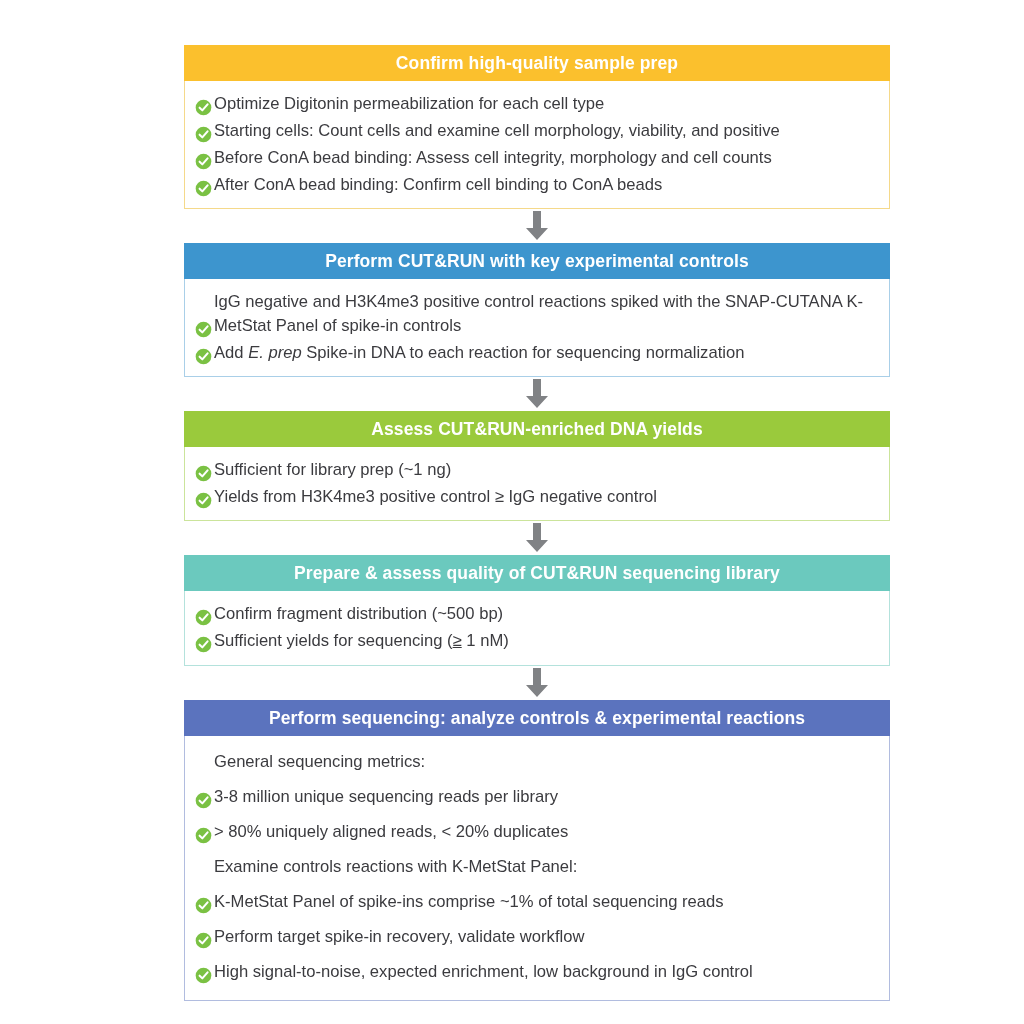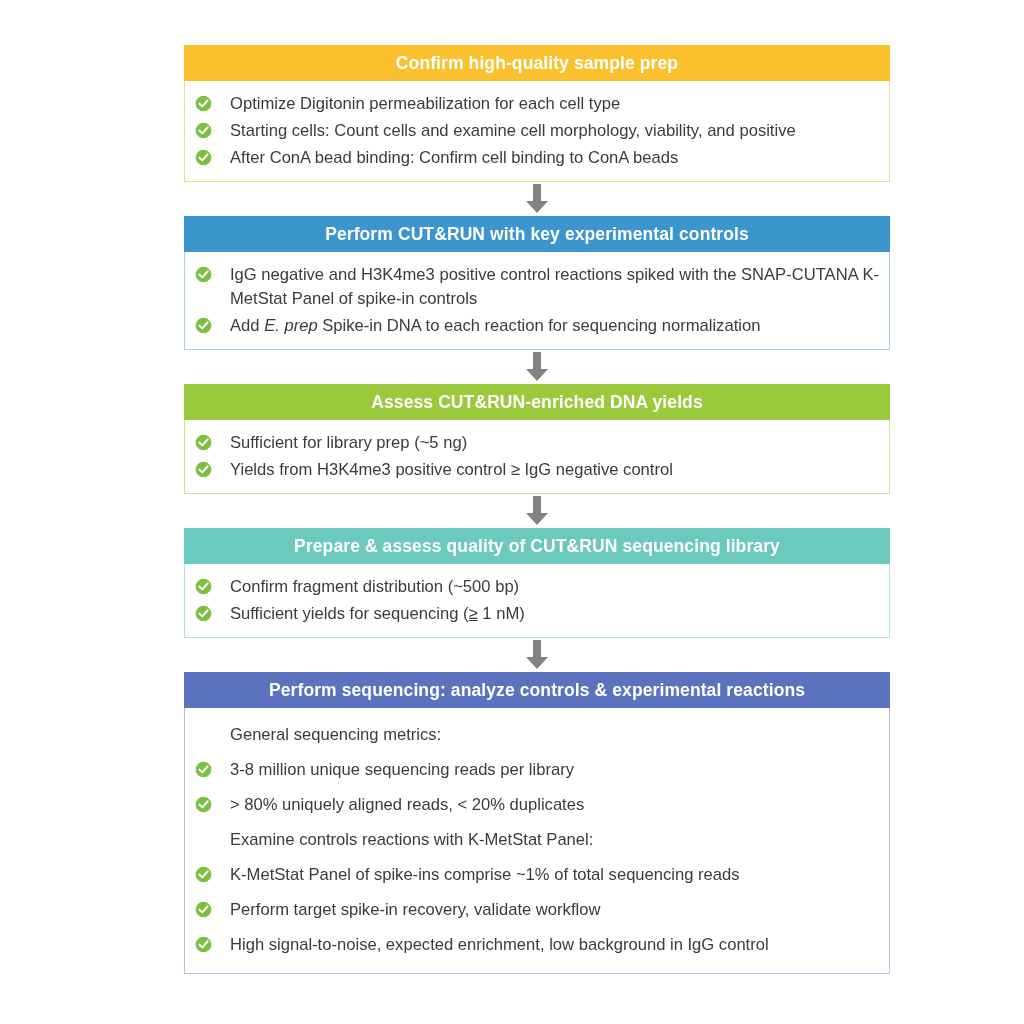--- a/index.html
+++ b/index.html
@@ -41,26 +41,25 @@
   .step-body {
     box-sizing: border-box;
     border-style: solid;
     border-width: 0 1px 1px 1px;
     background: #ffffff;
     padding: 9px 10px 10px 10px;
   }
 
   .item {
     display: flex;
-    align-items: flex-start;
+    align-items: flex-end;
     font-size: 16.6px;
     color: #3b3b3f;
     line-height: 1.45;
     padding: 1.5px 0;
-    gap: 16px;
   }
 
   .item .check {
     flex: 0 0 auto;
     width: 17px;
     height: 17px;
     margin-top: 3px;
     margin-right: 2px;
   }
 
@@ -117,20 +116,27 @@
               <circle cx="10" cy="10" r="9.2" fill="#7ac143"></circle>
               <path d="M5.4 10.2 L8.6 13.4 L14.8 6.3" fill="none" stroke="#ffffff" stroke-width="2.4" stroke-linecap="round" stroke-linejoin="round"></path>
             </svg></span>
           <span class="txt">Starting cells: Count cells and examine cell morphology, viability, and positive</span>
         </div>
         <div class="item">
           <span class="check"><svg viewBox="0 0 20 20" width="17" height="17" xmlns="http://www.w3.org/2000/svg">
               <circle cx="10" cy="10" r="9.2" fill="#7ac143"></circle>
               <path d="M5.4 10.2 L8.6 13.4 L14.8 6.3" fill="none" stroke="#ffffff" stroke-width="2.4" stroke-linecap="round" stroke-linejoin="round"></path>
             </svg></span>
+          <span class="txt">Before ConA bead binding: Assess cell integrity, morphology and cell counts</span>
+        </div>
+        <div class="item">
+          <span class="check"><svg viewBox="0 0 20 20" width="17" height="17" xmlns="http://www.w3.org/2000/svg">
+              <circle cx="10" cy="10" r="9.2" fill="#7ac143"></circle>
+              <path d="M5.4 10.2 L8.6 13.4 L14.8 6.3" fill="none" stroke="#ffffff" stroke-width="2.4" stroke-linecap="round" stroke-linejoin="round"></path>
+            </svg></span>
           <span class="txt">After ConA bead binding: Confirm cell binding to ConA beads</span>
         </div>
       </div>
     </div>
     <div class="connector">
       <span class="arrow"><svg viewBox="0 0 30 30" width="30" height="30" xmlns="http://www.w3.org/2000/svg">
           <path d="M11 0 H19 V17 H26 L15 29 L4 17 H11 Z" fill="#808285"></path>
         </svg></span>
     </div>
     <div class="step">
@@ -158,21 +164,21 @@
         </svg></span>
     </div>
     <div class="step">
       <div class="step-header" style="background:#9aca3c;color:#ffffff">Assess CUT&amp;RUN-enriched DNA yields</div>
       <div class="step-body" style="border-color:#cbe49b">
         <div class="item">
           <span class="check"><svg viewBox="0 0 20 20" width="17" height="17" xmlns="http://www.w3.org/2000/svg">
               <circle cx="10" cy="10" r="9.2" fill="#7ac143"></circle>
               <path d="M5.4 10.2 L8.6 13.4 L14.8 6.3" fill="none" stroke="#ffffff" stroke-width="2.4" stroke-linecap="round" stroke-linejoin="round"></path>
             </svg></span>
-          <span class="txt">Sufficient for library prep (~5 ng)</span>
+          <span class="txt">Sufficient for library prep (~1 ng)</span>
         </div>
         <div class="item">
           <span class="check"><svg viewBox="0 0 20 20" width="17" height="17" xmlns="http://www.w3.org/2000/svg">
               <circle cx="10" cy="10" r="9.2" fill="#7ac143"></circle>
               <path d="M5.4 10.2 L8.6 13.4 L14.8 6.3" fill="none" stroke="#ffffff" stroke-width="2.4" stroke-linecap="round" stroke-linejoin="round"></path>
             </svg></span>
           <span class="txt">Yields from H3K4me3 positive control ≥ IgG negative control</span>
         </div>
       </div>
     </div>

